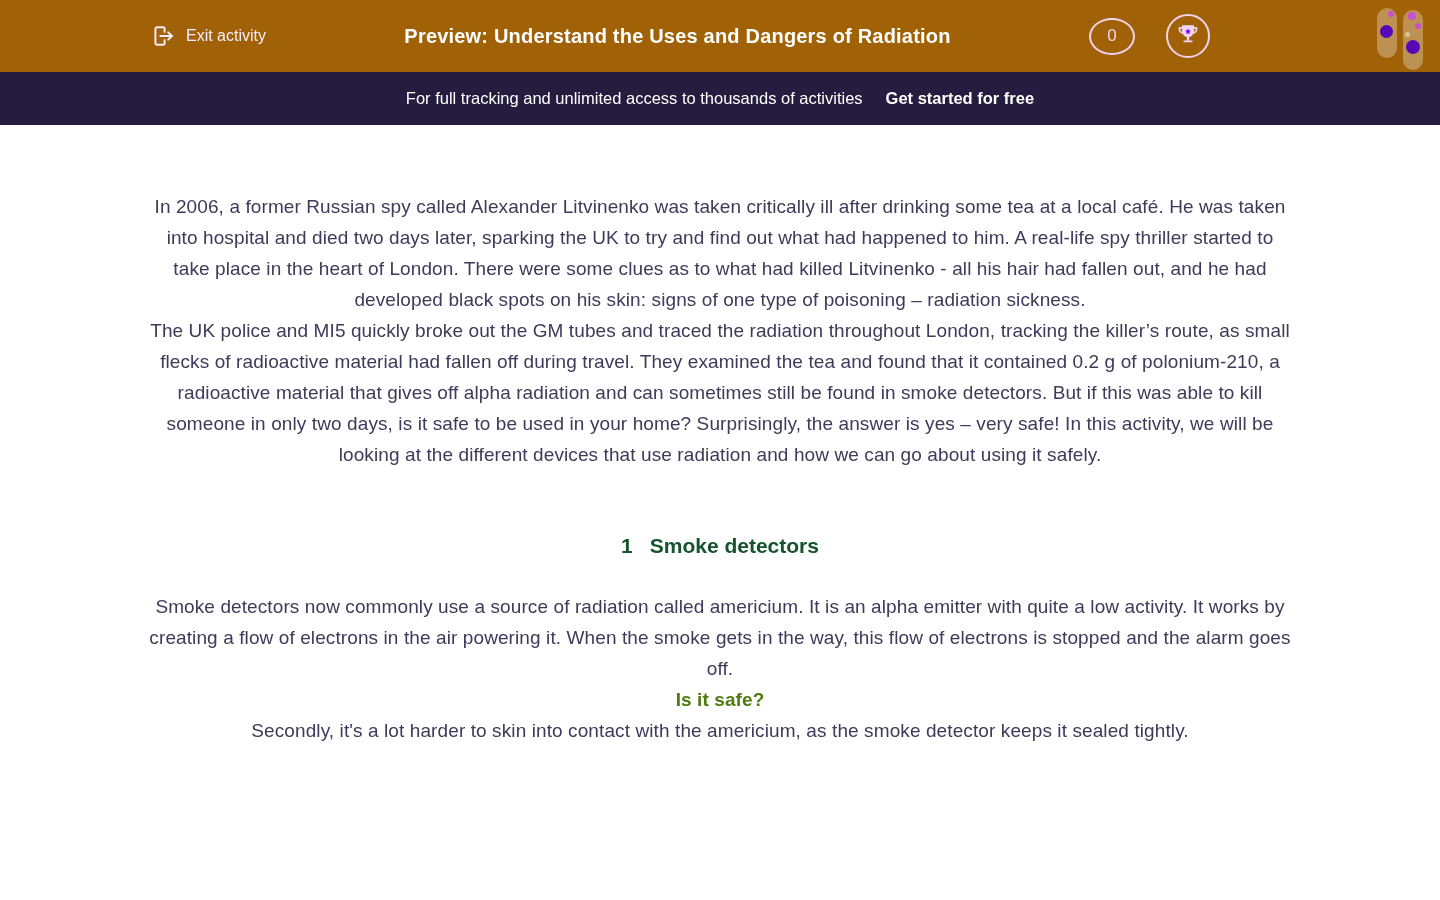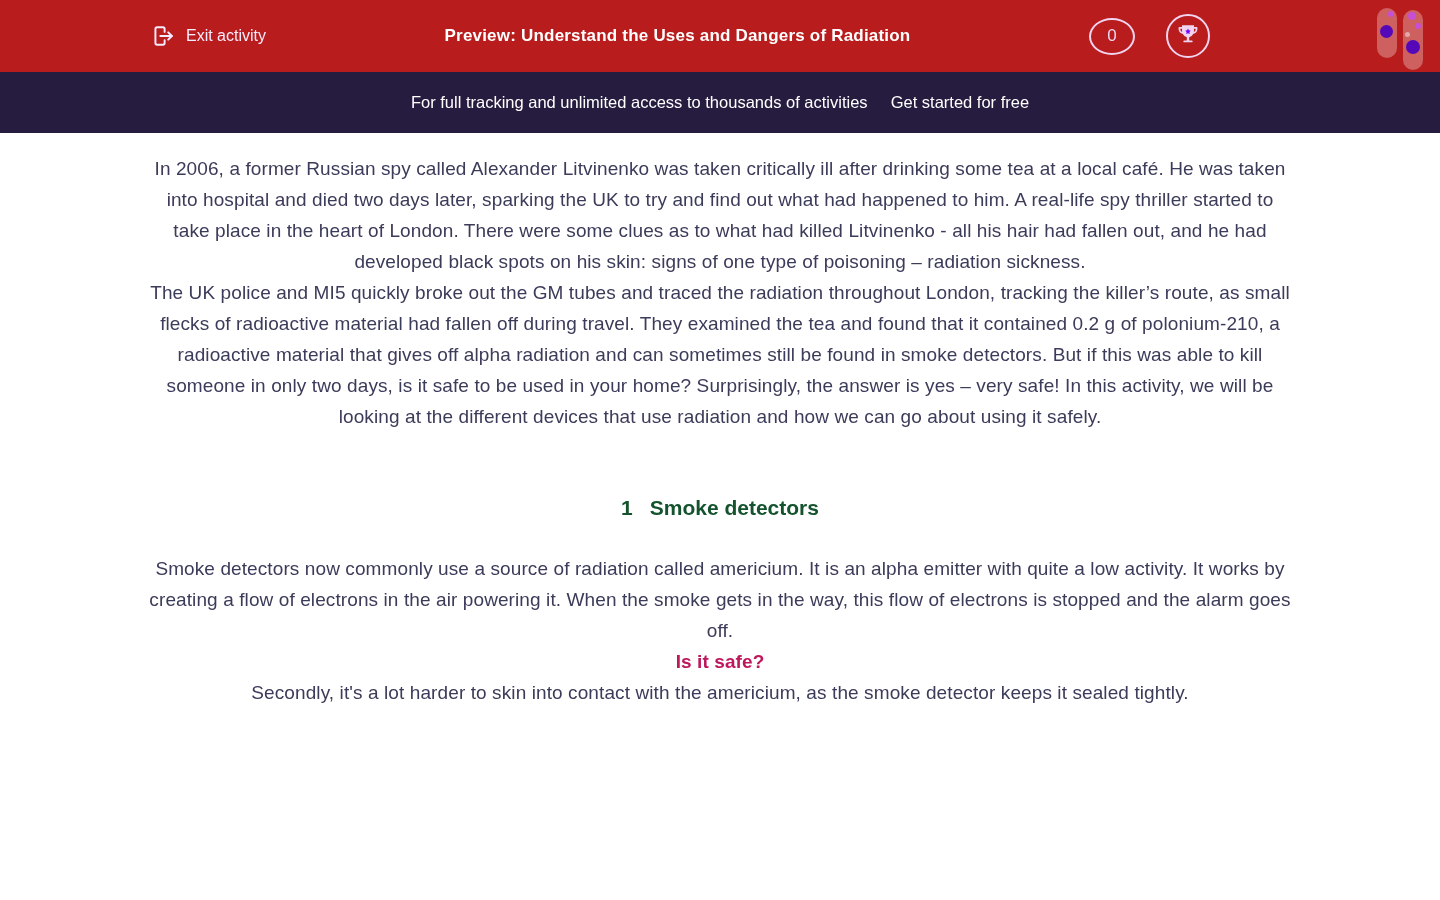--- a/index.html
+++ b/index.html
@@ -7,37 +7,37 @@
     width: 1440px; height: 900px;
     overflow: hidden;
     background: #ffffff;
     font-family: "Liberation Sans", "DejaVu Sans", sans-serif;
   }
 
   
   .app-header {
     position: relative;
     height: 72px;
-    background: #b91c1c;
+    background: #a16207;
     display: flex;
     align-items: center;
   }
   .exit-btn {
     display: flex; align-items: center; gap: 10px;
     margin-left: 150px;
     background: transparent; border: none; cursor: pointer;
     color: #F6EBFE; font-size: 16px; font-weight: 400;
     font-family: inherit; padding: 0;
   }
   .exit-btn svg { display: block; }
   .header-title {
     flex: 1;
     text-align: center;
     color: #FFFFFF;
-    font-size: 17px;
+    font-size: 20px;
     font-weight: 700;
     margin: 0;
     letter-spacing: 0.2px;
   }
   .header-right {
     display: flex; align-items: center; gap: 31px;
     margin-right: 230px;
   }
   .score-badge {
     width: 42px; height: 33px;
@@ -65,54 +65,54 @@
   }
   .tube.t1 { left: 2px;  height: 50px; }
   .tube.t2 { left: 28px; top: 10px; height: 60px; }
   .bubble { position: absolute; border-radius: 50%; }
   .b-dark { background: #5408B8; }
   .b-pink { background: #C74FD6; }
   .b-lav  { background: rgba(255,255,255,0.45); }
 
   
   .promo-banner {
-    height: 61px;
+    height: 53px;
     background: #251C3F;
     display: flex; align-items: center; justify-content: center;
     color: #FFFFFF; font-size: 16.5px;
   }
   .promo-banner a {
-    color: #FFFFFF; font-weight: 400; text-decoration: none;
+    color: #FFFFFF; font-weight: 700; text-decoration: none;
     margin-left: 23px; cursor: pointer;
   }
 
   
   main {
     max-width: 1145px;
     margin: 0 auto;
-    padding-top: 20px;
+    padding-top: 66px;
     color: #3B3B5A;
   }
   main p {
     margin: 0;
     font-size: 19px;
     line-height: 31px;
     text-align: center;
     letter-spacing: 0.1px;
   }
   .section-heading {
     margin: 60px 0 30px 0;
     text-align: center;
     font-size: 21px;
     line-height: 31px;
     font-weight: 700;
     color: #14532d;
   }
   .section-heading .num { margin-right: 17px; }
-  .bold-line { font-weight: 700; color: #be185d; }
+  .bold-line { font-weight: 700; color: #4d7c0f; }
 </style>
 </head>
 <body>
 
 <header class="app-header">
   <button class="exit-btn">
     <span>
       <svg width="26" height="26" viewBox="0 0 24 24" fill="none" stroke="#F6EBFE" stroke-width="1.8" stroke-linecap="round" stroke-linejoin="round">
         <path d="M13.5 8.2V5.6A1.6 1.6 0 0 0 11.9 4H6.6A1.6 1.6 0 0 0 5 5.6v12.8A1.6 1.6 0 0 0 6.6 20h5.3a1.6 1.6 0 0 0 1.6-1.6v-2.6"></path>
         <path d="M9.5 12h10.5"></path>

